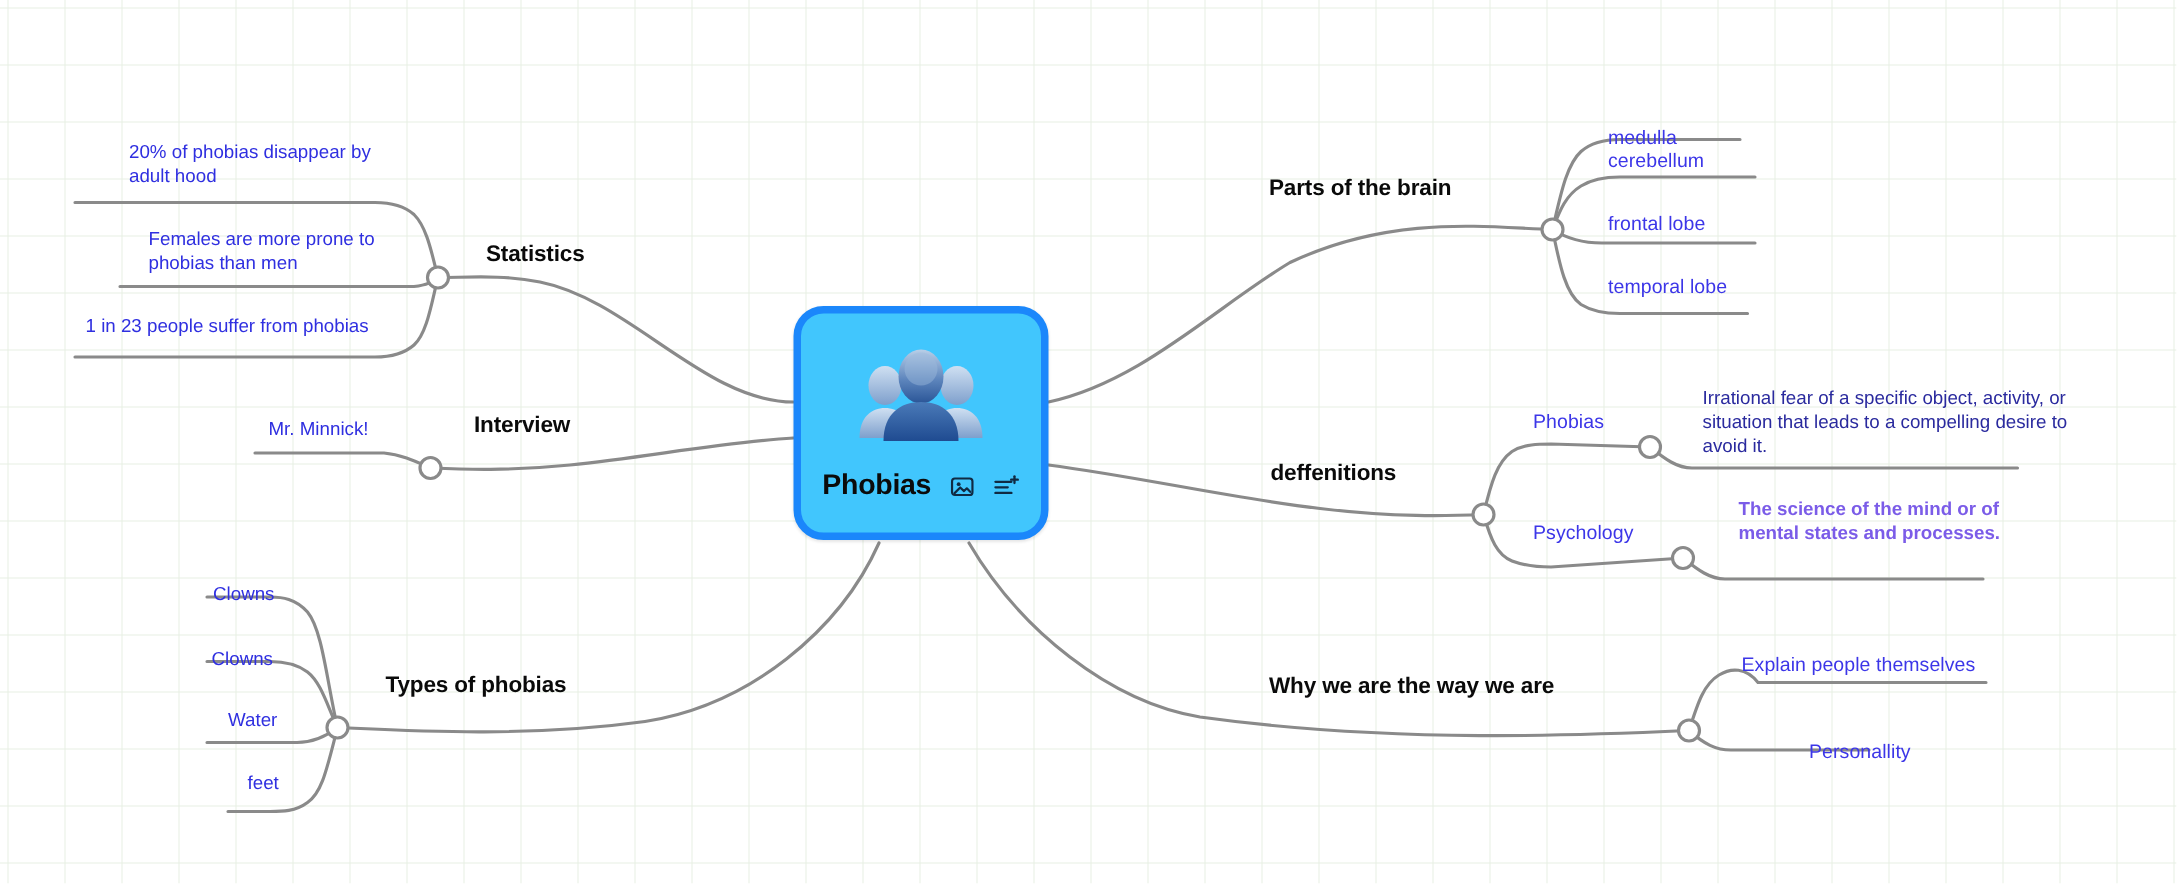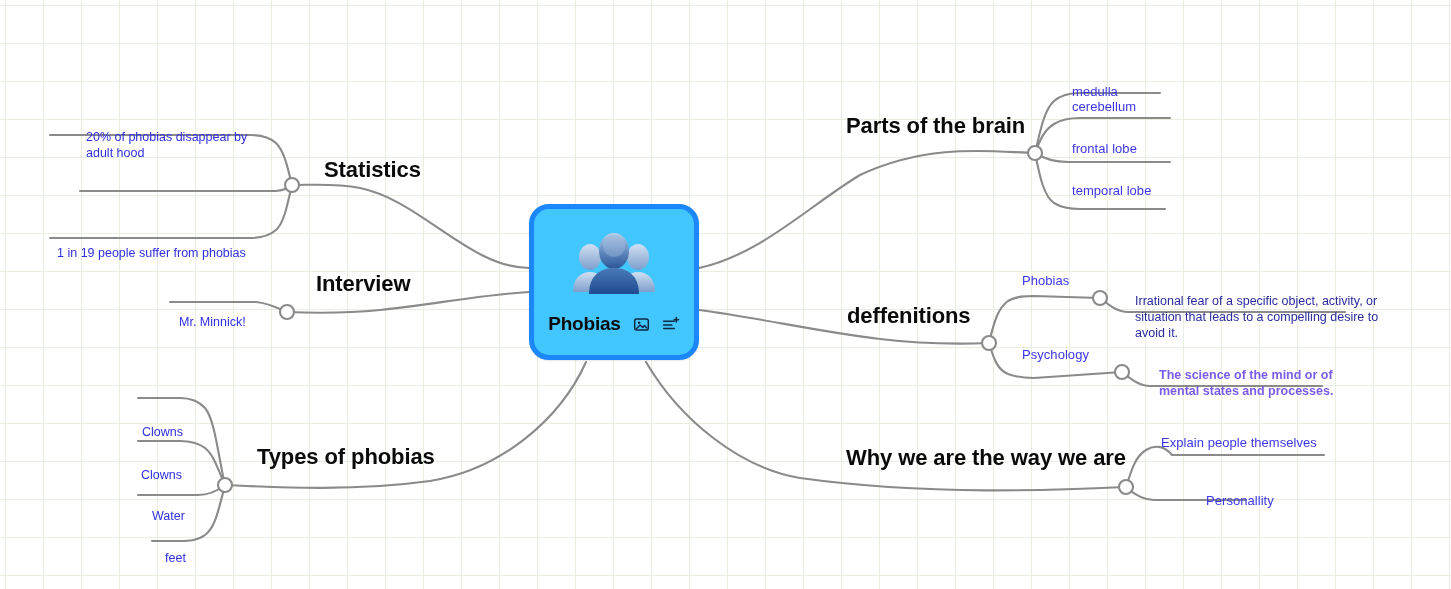--- a/index.html
+++ b/index.html
@@ -69,36 +69,35 @@
   .mini-icon { display: inline-flex; align-items: center; }
 
   
   .lbl {
     position: absolute;
     white-space: pre;
     line-height: 16px;
   }
   .lbl.wrap { white-space: normal; }
   .main-lbl {
-    font-size: 22px;
+    font-size: 15px;
     font-weight: bold;
     color: #0a0a0a;
     letter-spacing: -0.1px;
     line-height: 20px;
   }
   .sub-lbl {
     font-size: 13px;
     color: #3c36e8;
     letter-spacing: 0.05px;
   }
   .leaf-lbl {
     font-size: 12.5px;
     color: #2f2fe0;
     line-height: 16px;
-    margin-top: 36px;
   }
   .leaf-lbl.purple { color: #7b5ce8; font-weight: bold; }
   .leaf-lbl.dark { color: #2a2a9e; }
 </style>
 </head>
 <body>
 
 <div id="canvas">
 
   <svg id="wires" viewBox="0 0 1451 589" width="1451" height="589" xmlns="http://www.w3.org/2000/svg">
@@ -198,21 +197,23 @@
             <line x1="14.8" y1="4.2" x2="20.2" y2="4.2"></line>
           </g>
         </svg>
       </span>
     </div>
   </div>
 
   <div class="lbl main-lbl" style="left:324px; top:147px;margin-top:13px;">Statistics</div>
   <div class="lbl leaf-lbl wrap" style="left:86px; top:93px; width:190px;">20% of phobias disappear by
 adult hood</div>
-  <div class="lbl leaf-lbl" style="left:57px; top:209px;">1 in 19 people suffer from phobias</div>
+  <div class="lbl leaf-lbl wrap" style="left:99px; top:151px; width:180px;">Females are more prone to
+phobias than men</div>
+  <div class="lbl leaf-lbl" style="left:57px; top:209px;">1 in 23 people suffer from phobias</div>
 
   <div class="lbl main-lbl" style="left:316px; top:274px;">Interview</div>
   <div class="lbl leaf-lbl" style="left:179px; top:278px;">Mr. Minnick!</div>
 
   <div class="lbl main-lbl" style="left:257px; top:447px;">Types of phobias</div>
   <div class="lbl leaf-lbl" style="left:142px; top:388px;">Clowns</div>
   <div class="lbl leaf-lbl" style="left:141px; top:431px;">Clowns</div>
   <div class="lbl leaf-lbl" style="left:152px; top:472px;">Water</div>
   <div class="lbl leaf-lbl" style="left:165px; top:514px;">feet</div>
 

